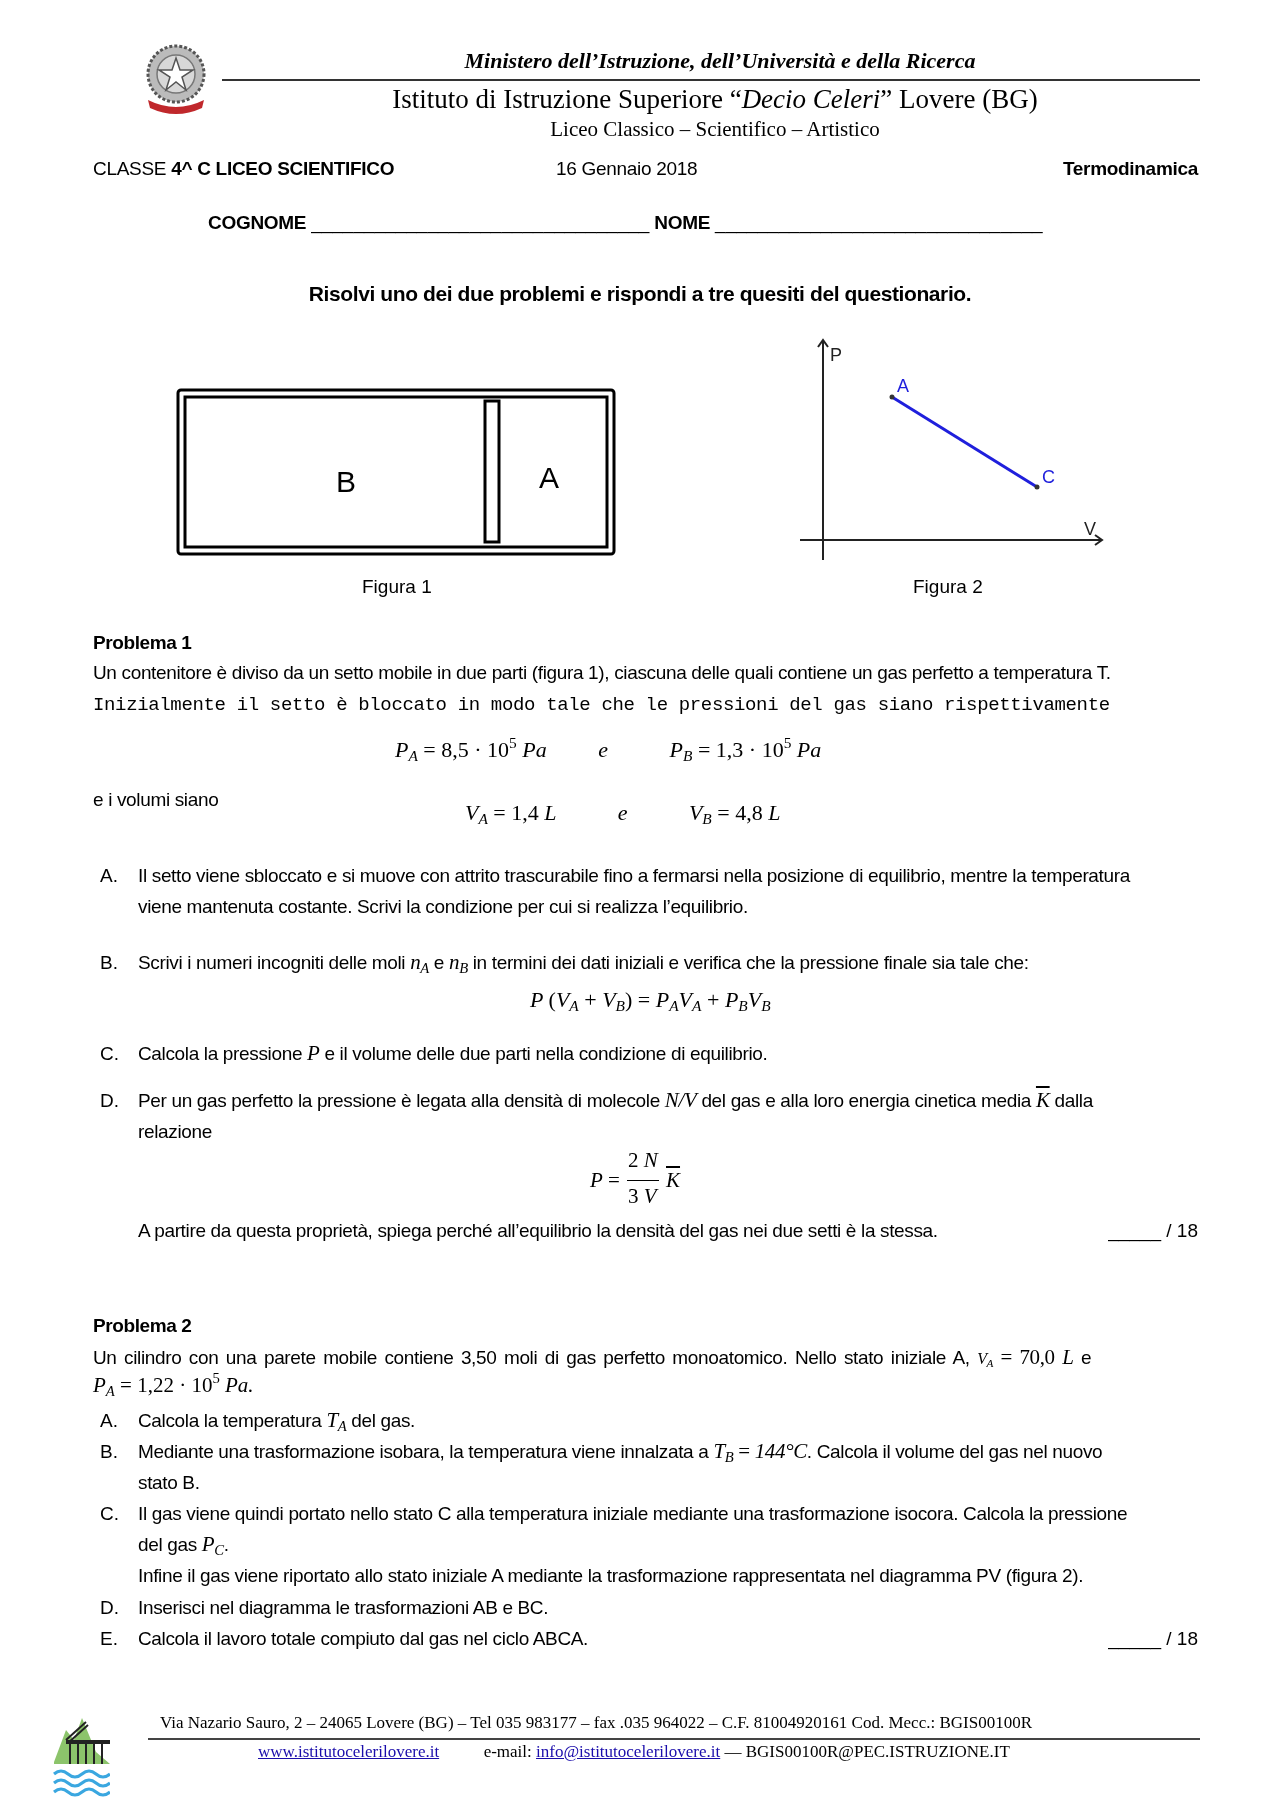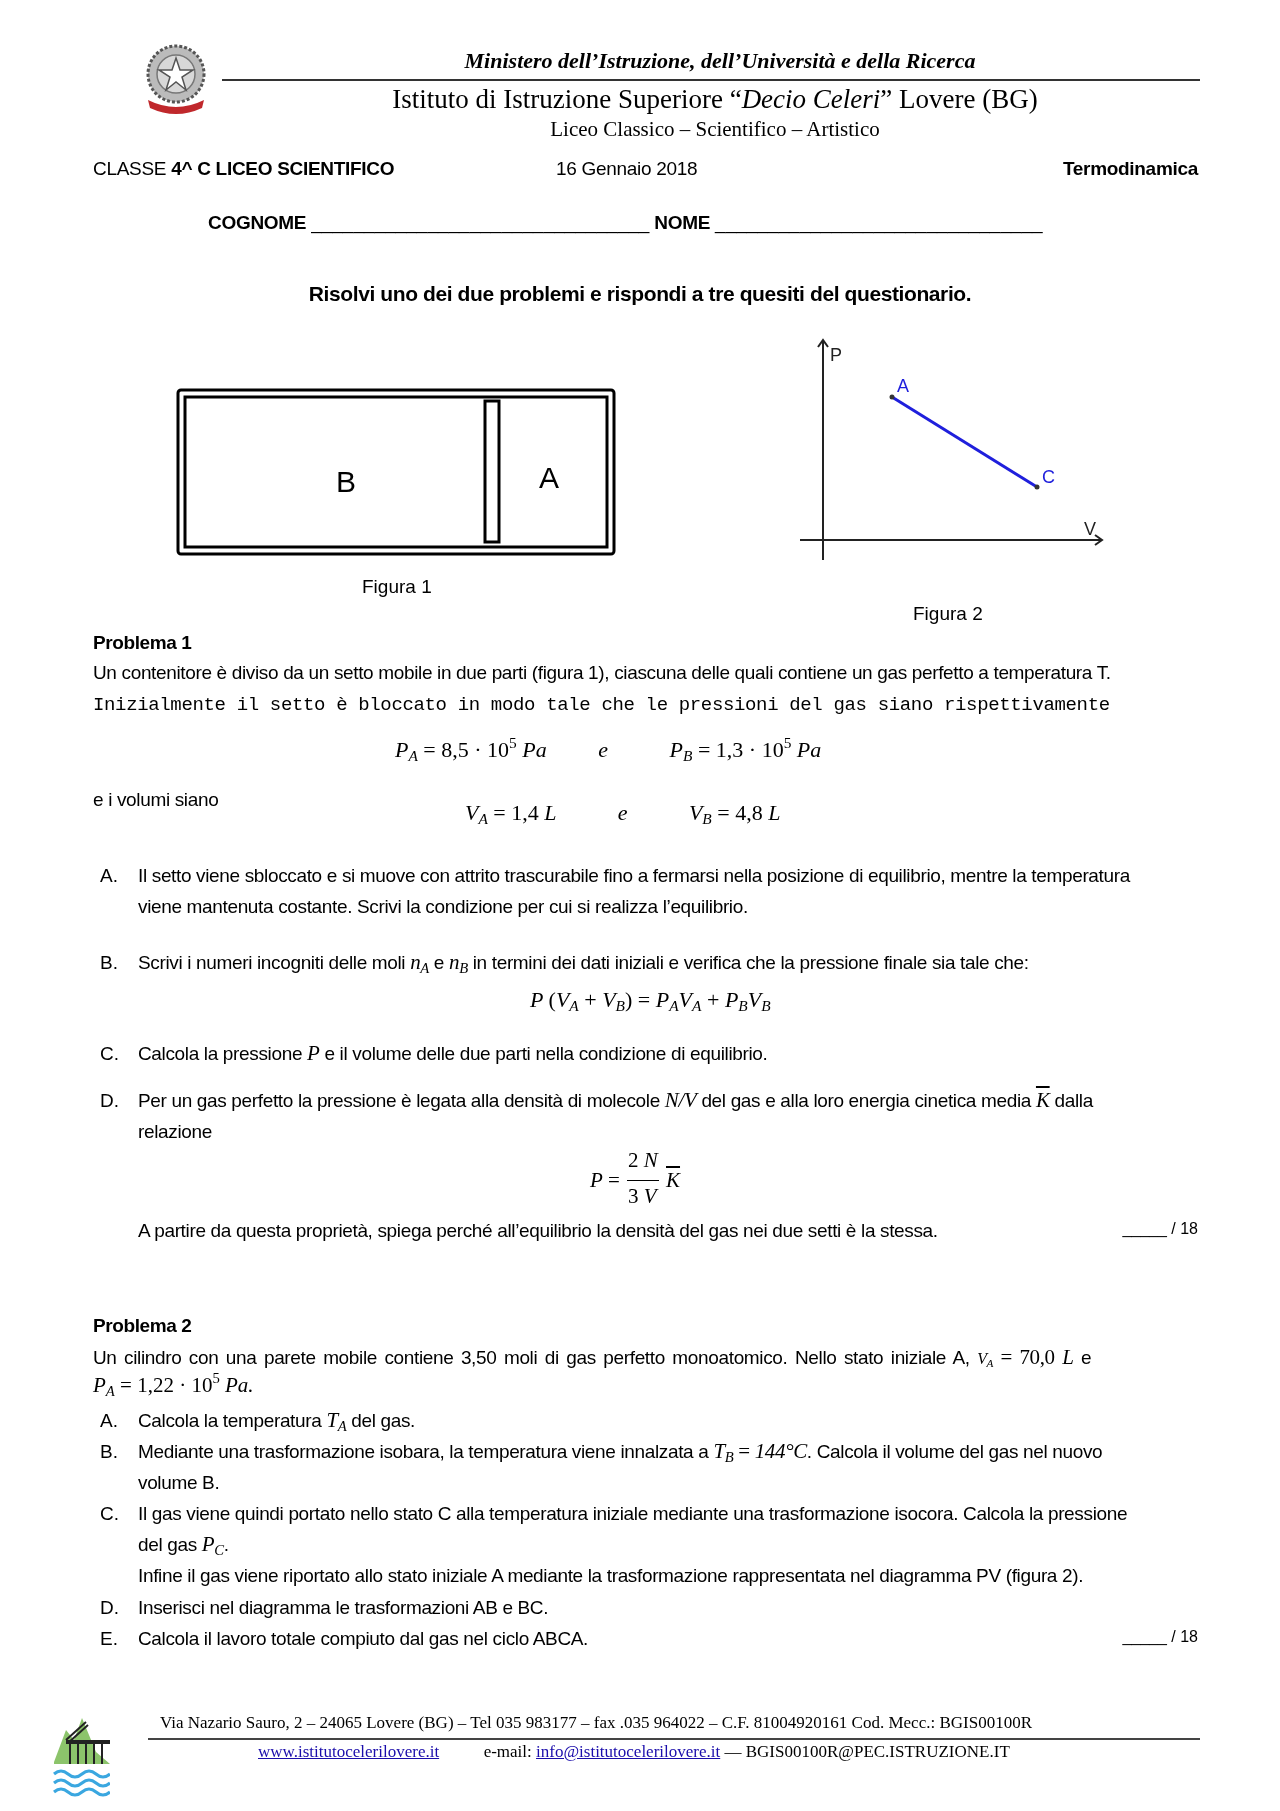--- a/index.html
+++ b/index.html
@@ -26,28 +26,28 @@
 
   #name-row { left:208px; top:212px; font-size:19px; font-weight:bold; letter-spacing:-0.3px; white-space:nowrap; }
   #name-row .blank { font-weight:normal; letter-spacing:0; }
 
   #instructions { left:0; width:1280px; top:282px; text-align:center; font-size:21px; font-weight:bold; letter-spacing:-0.4px; }
 
   
   #fig1 { left:176px; top:388px; width:440px; height:168px; }
   #fig1-caption { left:362px; top:576px; font-size:19px; }
   #fig2 { left:790px; top:335px; width:320px; height:232px; }
-  #fig2-caption { left:913px; top:576px; font-size:19px;margin-top:27px; }
+  #fig2-caption { left:913px; top:576px; font-size:19px; }
 
   .ptitle { font-weight:bold; font-size:19px; letter-spacing:-0.4px; }
   .para { font-size:19px; letter-spacing:-0.35px; line-height:32px; }
   .eq { font-size:22px; }
   .item-letter { font-size:19px; }
   .item-text { font-size:19px; letter-spacing:-0.35px; line-height:31px; }
-  .score { font-size:16px;text-align:center; }
+  .score { font-size:19px;text-align:center; }
 
   
   #footer-logo { left:52px; top:1712px; width:58px; height:90px; }
   #footer-addr { left:160px; top:1713px; font-size:17px; white-space:nowrap; }
   #footer-rule { left:148px; top:1738px; width:1052px; height:2px; background:#444; }
   #footer-links { left:258px; top:1742px; font-size:17px; white-space:nowrap; }
   #footer-links a { color:#1a0dab; text-decoration:underline; }
 </style>
 </head>
 <body>
@@ -165,21 +165,21 @@
 
 <div class="abs item-letter" style="left:100px; top:1410px;">A.</div>
 <div class="abs item-text" style="left:138px; top:1405px; white-space:nowrap;">
   <span>Calcola la temperatura </span><span class="math" style="font-size:21px;">T<sub>A</sub></span><span> del gas.</span>
 </div>
 
 <div class="abs item-letter" style="left:100px; top:1441px;">B.</div>
 <div class="abs item-text" style="left:138px; top:1436px; white-space:nowrap;">
   <span>Mediante una trasformazione isobara, la temperatura viene innalzata a </span><span class="math" style="font-size:21px;">T<sub>B</sub> <span class="up">= </span><span>144°C</span></span><span>. Calcola il volume del gas nel nuovo</span>
 </div>
-<div class="abs item-text" style="left:138px; top:1467px;">volume B.</div>
+<div class="abs item-text" style="left:138px; top:1467px;">stato B.</div>
 
 <div class="abs item-letter" style="left:100px; top:1503px;">C.</div>
 <div class="abs item-text" style="left:138px; top:1498px;">Il gas viene quindi portato nello stato C alla temperatura iniziale mediante una trasformazione isocora. Calcola la pressione</div>
 <div class="abs item-text" style="left:138px; top:1529px; white-space:nowrap;">
   <span>del gas </span><span class="math" style="font-size:21px;">P<sub>C</sub></span><span>.</span>
 </div>
 <div class="abs item-text" style="left:138px; top:1560px;">Infine il gas viene riportato allo stato iniziale A mediante la trasformazione rappresentata nel diagramma PV (figura 2).</div>
 
 <div class="abs item-letter" style="left:100px; top:1597px;">D.</div>
 <div class="abs item-text" style="left:138px; top:1592px;text-align:center;">Inserisci nel diagramma le trasformazioni AB e BC.</div>

